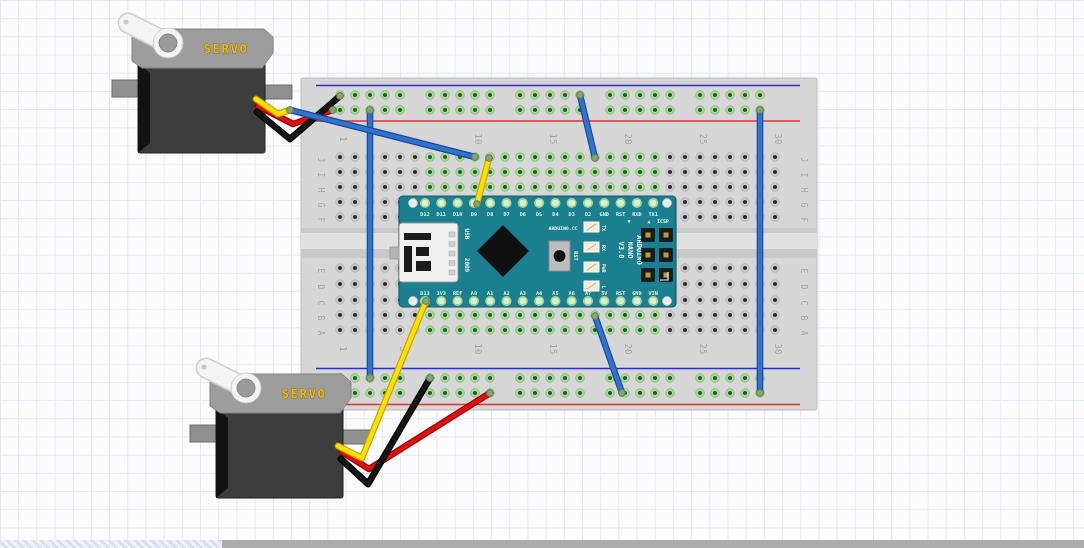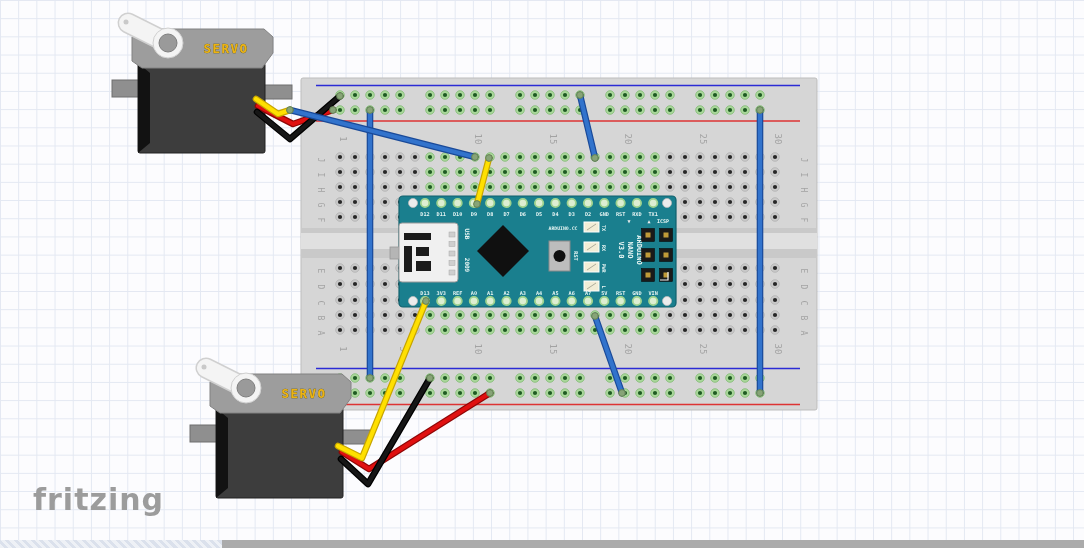--- a/index.html
+++ b/index.html
@@ -1057,16 +1057,15 @@
         <circle cx="622" cy="393" r="3.4" fill="#87a477" stroke="#5f7d50" stroke-width="0.9"></circle>
         <circle cx="760" cy="110" r="3.4" fill="#87a477" stroke="#5f7d50" stroke-width="0.9"></circle>
         <circle cx="760" cy="393" r="3.4" fill="#87a477" stroke="#5f7d50" stroke-width="0.9"></circle>
         <circle cx="489" cy="158" r="3.4" fill="#87a477" stroke="#5f7d50" stroke-width="0.9"></circle>
         <circle cx="477" cy="204" r="3.4" fill="#87a477" stroke="#5f7d50" stroke-width="0.9"></circle>
         <circle cx="426" cy="301" r="3.4" fill="#87a477" stroke="#5f7d50" stroke-width="0.9"></circle>
         <circle cx="490" cy="393" r="3.4" fill="#87a477" stroke="#5f7d50" stroke-width="0.9"></circle>
         <circle cx="430" cy="378" r="3.4" fill="#87a477" stroke="#5f7d50" stroke-width="0.9"></circle>
       </g>
     </svg>
-  <div id="watermark">fritzing</div>
   <div id="scroll-track"></div>
   <div id="scroll-thumb" style="left: 222px; width: 862px;"></div>
 </div>
 
 </body></html>

